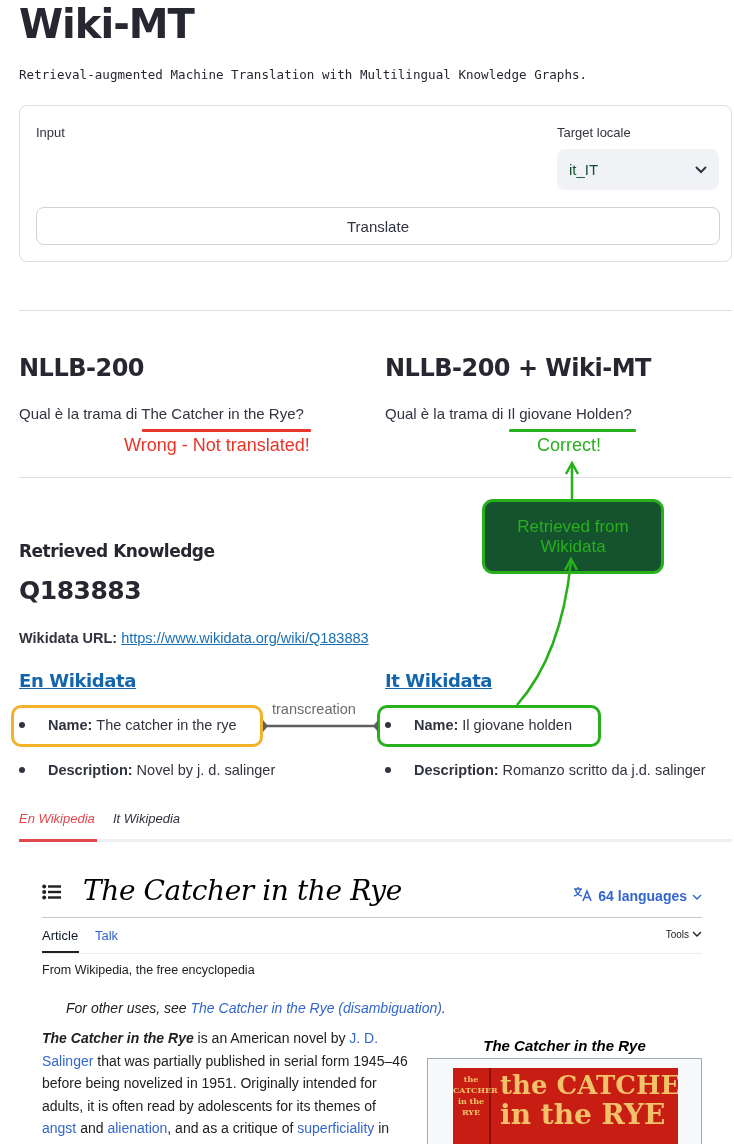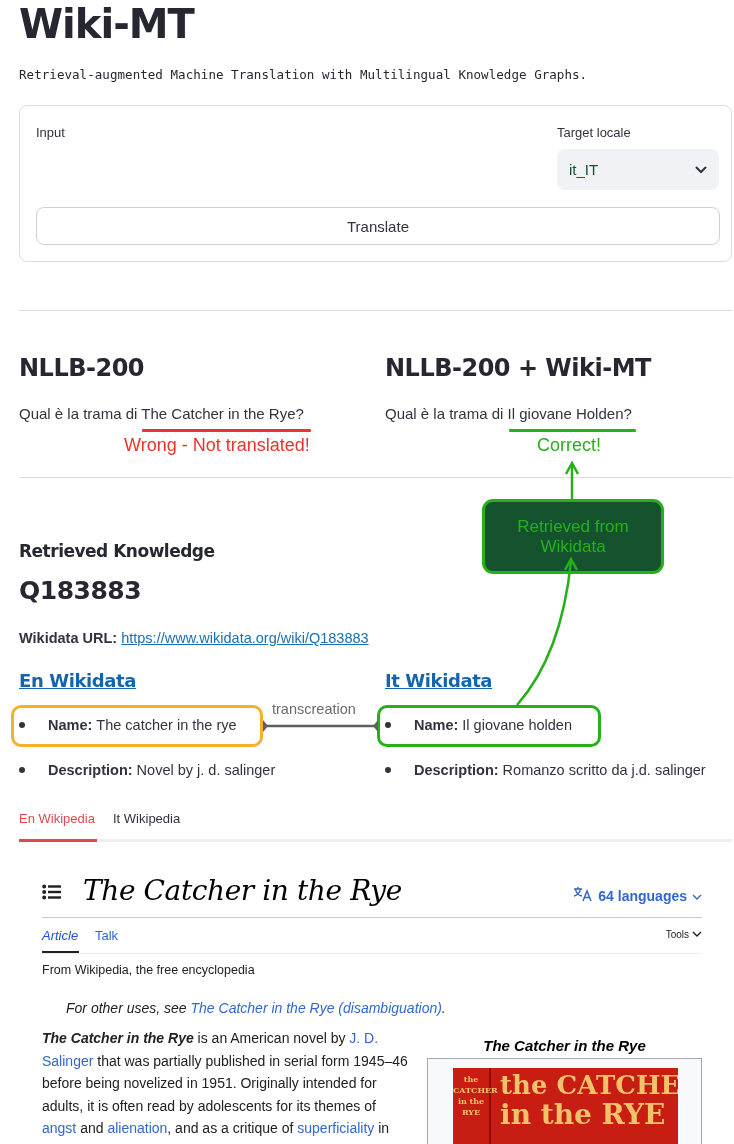--- a/index.html
+++ b/index.html
@@ -36,21 +36,21 @@
 
   .kb-item { position: absolute; font-size: 14.5px; color: #31333f; display: flex; align-items: center; white-space: nowrap; }
   .kb-item .dot { width: 6px; height: 6px; border-radius: 50%; background: #31333f; margin-right: 23px; }
   .kb-item b { font-weight: 700; margin-right: 4px; }
   .box-orange { position: absolute; left: 11px; top: 705px; width: 252px; height: 42px; border: 3px solid #f4b22a; border-radius: 10px; }
   .box-green { position: absolute; left: 377px; top: 705px; width: 224px; height: 42px; border: 3px solid #27b01c; border-radius: 10px; }
   .box-retrieved { position: absolute; left: 482px; top: 499px; width: 182px; height: 75px; border: 3px solid #27b01c; border-radius: 11px; display: flex; align-items: center; justify-content: center; text-align: center; color: #27b01c; font-size: 17px; line-height: 20px; background: #14532d; }
   .transcreation { position: absolute; left: 272px; top: 701px; font-size: 14.5px; color: #6b6b6b; }
 
   .tabs { position: absolute; left: 19px; top: 811px; height: 32px; width: 713px; }
-  .tab { position: absolute; top: 0; font-size: 13px; cursor: pointer; }
+  .tab { position: absolute; top: 0; font-size: 13px; cursor: pointer; font-style: italic; }
   .tab-bar { position: absolute; left: 0; top: 28px; width: 713px; height: 3px; background: #eceef1; }
   .tab-active-bar { position: absolute; left: 0; top: 28px; width: 78px; height: 3px; background: #e0484d; }
 
   .wiki { position: absolute; left: 42px; top: 870px; width: 660px; font-family: "Liberation Sans", sans-serif; color: #202122; }
   .wiki-title { position: absolute; left: 41px; top: 4px; font-family: "DejaVu Serif", "Liberation Serif", serif; font-style: italic; font-size: 28px; color: #000; letter-spacing: -0.4px; }
   .toc-icon { position: absolute; left: 0; top: 14px; }
   .langs { position: absolute; right: 0; top: 16px; font-size: 14px; font-weight: 700; color: #3366cc; display: flex; align-items: center; gap: 5px; cursor: pointer; }
   .wiki-rule { position: absolute; left: 0; width: 660px; height: 1px; background: #c8ccd1; }
   .wtab { position: absolute; top: 58px; font-size: 13px; cursor: pointer; }
   .tools { position: absolute; right: 0; top: 59px; font-size: 10px; display: flex; align-items: flex-end; gap: 3px; cursor: pointer; color: #202122; }
@@ -178,21 +178,21 @@
       </svg>
     </span>
     <span>64 languages</span>
     <span>
       <svg width="10" height="7" viewBox="0 0 10 7">
           <path d="M1 1 L5 5 L9 1" fill="none" stroke="#3366cc" stroke-width="1.4"></path>
         </svg>
     </span>
   </div>
   <div class="wiki-rule" style="top:47px;"></div>
-  <div class="wtab" style="left:0; color:#1d4ed8;font-style:italic;">Article</div>
+  <div class="wtab" style="left:0; color:#0f172a;">Article</div>
   <div style="position:absolute; left:0; top:81px; width:37px; height:2px; background:#202122;"></div>
   <div class="wtab" style="left:53px; color:#3366cc;">Talk</div>
   <div class="tools">
     <span>Tools</span>
     <span>
       <svg width="10" height="7" viewBox="0 0 10 7">
           <path d="M1 1 L5 5 L9 1" fill="none" stroke="#202122" stroke-width="1.4"></path>
         </svg>
     </span>
   </div>

